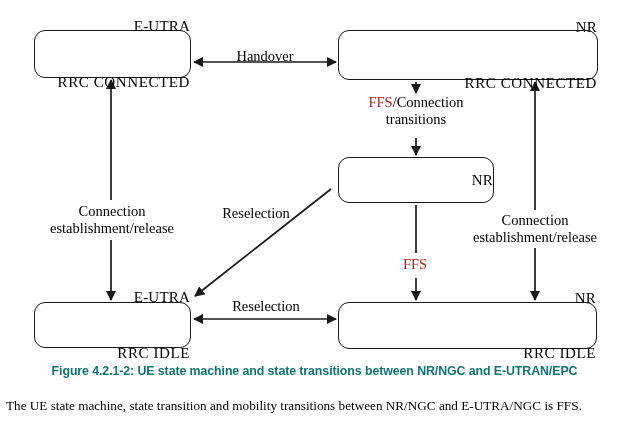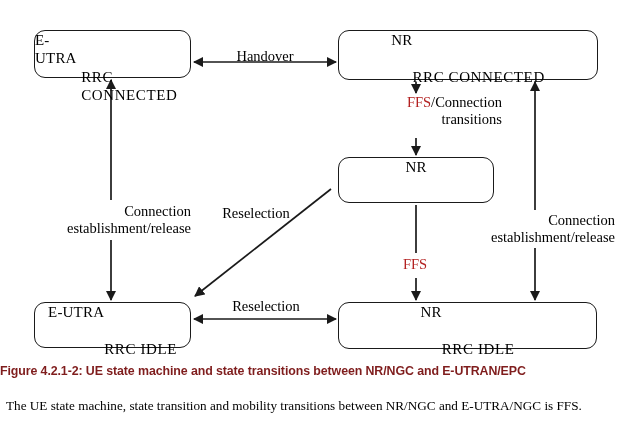--- a/index.html
+++ b/index.html
@@ -37,22 +37,22 @@
   }
 
   
   .state-box {
     position: absolute;
     box-sizing: border-box;
     border: 1.6px solid #1a1a1a;
     border-radius: 11px;
     background: #ffffff;
     display: flex;
-    flex-direction: row;
-    align-items: flex-start;
+    flex-direction: column;
+    align-items: flex-end;
     justify-content: center;
     font-family: "Liberation Serif", "DejaVu Serif", serif;
     font-size: 15px;
     line-height: 1.22;
     color: #000000;
     letter-spacing: 0.2px;
     z-index: 5;
   }
   .state-box .line1 { display: block; }
   .state-box .line2 { display: block; letter-spacing: 0.6px; margin-top: 37px; }
@@ -71,41 +71,42 @@
     line-height: 1.2;
     color: #000000;
     text-align: center;
     white-space: nowrap;
     z-index: 6;
     background: transparent;
   }
   .edge-label .ffs {
     color: #b32121;
   }
-  .edge-label.two-line { white-space: normal; text-align: right; }
+  .edge-label.two-line { white-space: normal; }
 
   #label-handover        { left: 192px; top: 48px;  width: 146px; }
   #label-ffs-connection  { left: 330px; top: 94px;  width: 172px; }
   #label-reselection-diag{ left: 196px; top: 205px; width: 120px; }
   #label-connection-left { left: 33px;  top: 203px; width: 158px; }
   #label-connection-right{ left: 455px; top: 212px; width: 160px; }
   #label-ffs-mid         { left: 378px; top: 256px; width: 74px; }
   #label-reselection-bot { left: 196px; top: 298px; width: 140px; }
 
   
   #figure-caption {
     position: absolute;
     left: 0;
     top: 364px;
     width: 629px;
+    text-align: center;
     font-family: "Liberation Sans", "DejaVu Sans", sans-serif;
     font-weight: bold;
     font-size: 12.4px;
     letter-spacing: -0.1px;
-    color: #7f1d1d;
+    color: #0f766e;
   }
   #figure-note {
     position: absolute;
     left: 6px;
     top: 398px;
     width: 617px;
     text-align: left;
     font-family: "Liberation Serif", "DejaVu Serif", serif;
     font-size: 13.2px;
     color: #000000;

